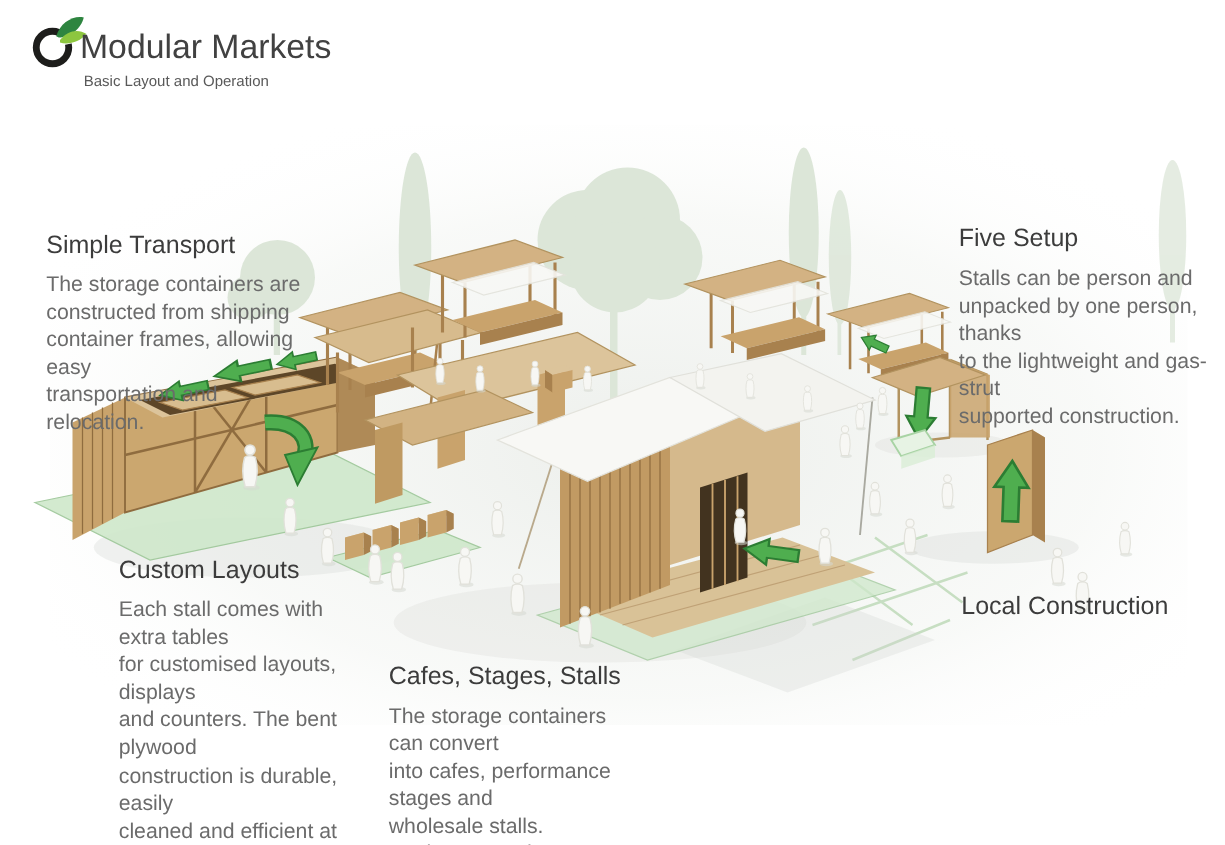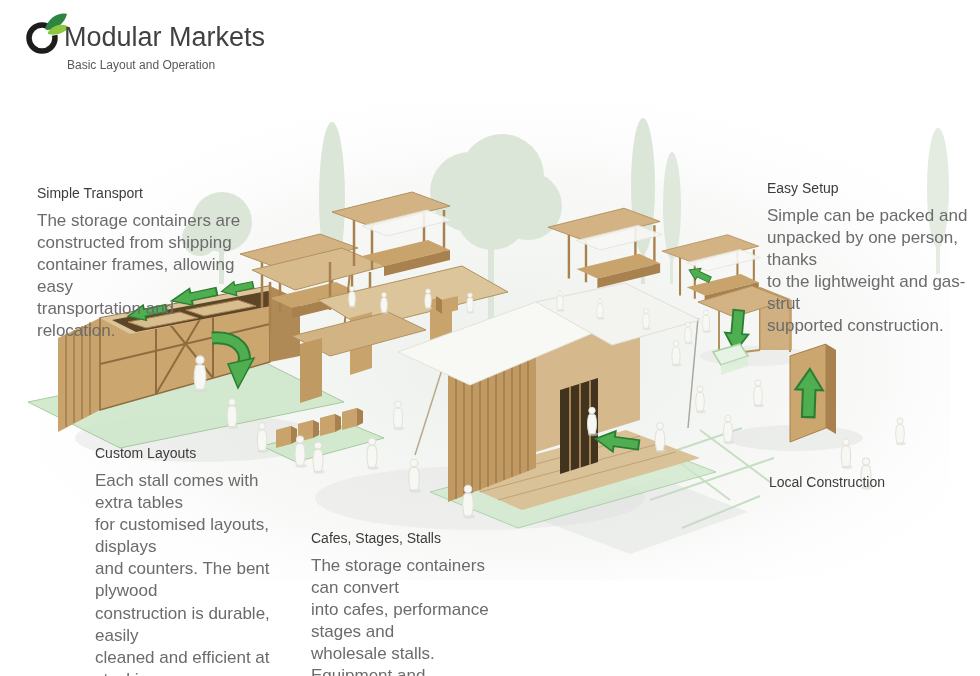--- a/index.html
+++ b/index.html
@@ -9,21 +9,21 @@
   *{box-sizing:border-box;}
   html,body{margin:0;padding:0;}
   body{background:var(--page_bg);font-family:"Liberation Sans", sans-serif;}
   .page{position:relative;width:980px;height:676px;background:var(--page_bg);overflow:hidden;}
   .scene{position:absolute;left:0;top:0;width:980px;height:676px;}
   .header{position:absolute;left:0;top:0;z-index:3;}
   .logo{position:absolute;left:22px;top:10px;width:48px;height:48px;}
   .title{position:absolute;left:64px;top:22px;font-size:27px;color:var(--title);letter-spacing:0px;white-space:nowrap;}
   .subtitle{position:absolute;left:67px;top:58px;font-size:12px;color:var(--subtitle);white-space:nowrap;}
   .annotation{position:absolute;width:205px;z-index:2;}
-  .annotation h2{margin:0 0 9px 0;font-size:14px;font-weight:400;color:var(--heading);white-space:nowrap;}
+  .annotation h2{margin:0 0 9px 0;font-size:20px;font-weight:400;color:var(--heading);white-space:nowrap;}
   .annotation p{margin:0;font-size:17px;line-height:1.3;color:var(--body);white-space:pre-line;}
   #ann-simple-transport{left:37px;top:185px;}
   #ann-easy-setup{left:767px;top:180px;}
   #ann-custom-layouts{left:95px;top:445px;}
   #ann-cafes-stages-stalls{left:311px;top:530px;}
   #ann-flexible-installation{left:556px;top:558px;}
   #ann-local-construction{left:769px;top:474px;}
 </style>
 </head>
 <body>
@@ -276,22 +276,22 @@
   </div>
 
   <div class="annotation" id="ann-simple-transport">
     <h2>Simple Transport</h2>
     <p>The storage containers are
 constructed from shipping
 container frames, allowing easy
 transportation and relocation.</p>
   </div>
   <div class="annotation" id="ann-easy-setup">
-    <h2>Easy Setup</h2>
-    <p>Simple can be packed and
+    <h2>Five Setup</h2>
+    <p>Stalls can be person and
 unpacked by one person, thanks
 to the lightweight and gas-strut
 supported construction.</p>
   </div>
   <div class="annotation" id="ann-custom-layouts">
     <h2>Custom Layouts</h2>
     <p>Each stall comes with extra tables
 for customised layouts, displays
 and counters. The bent plywood
 construction is durable, easily

